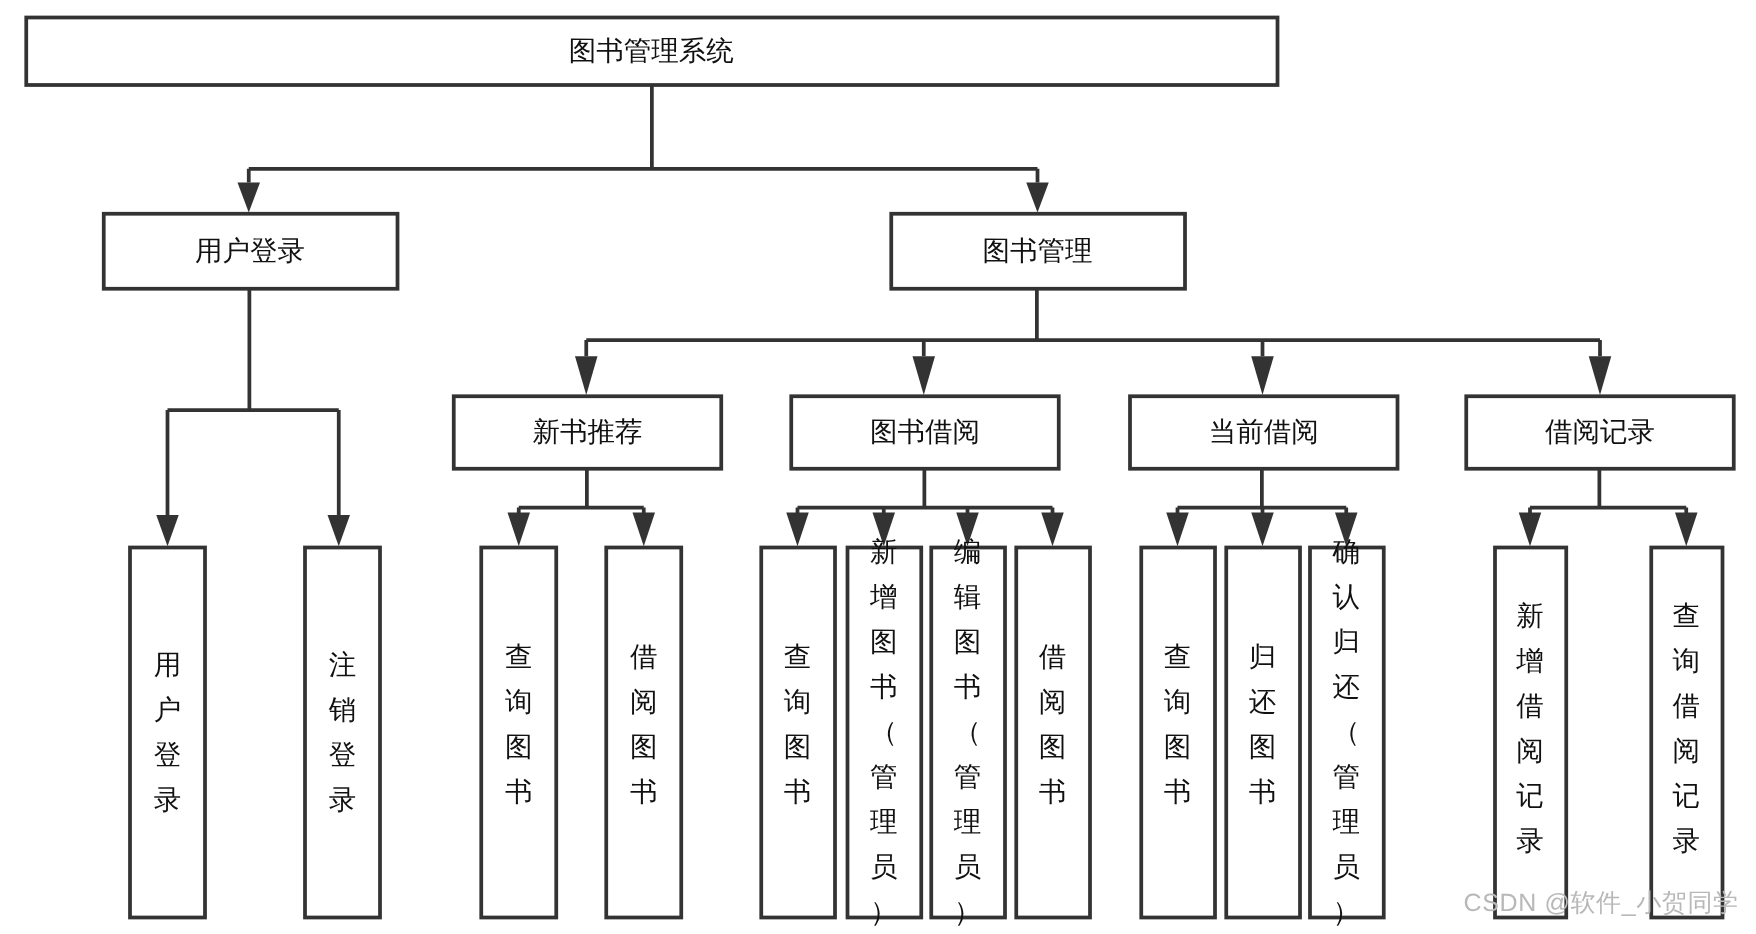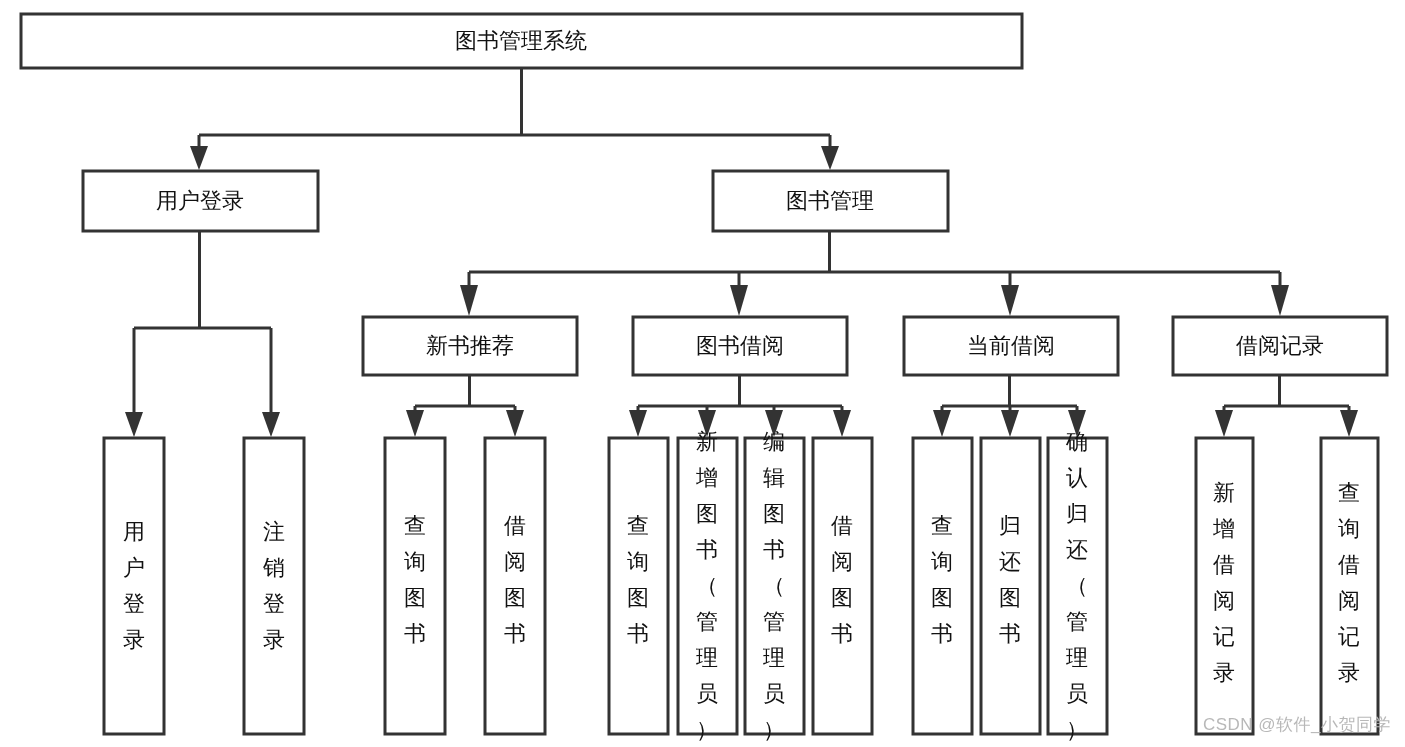--- a/index.html
+++ b/index.html
@@ -52,21 +52,21 @@
     font-family: "Liberation Sans", "DejaVu Sans", sans-serif;
     font-size: 22px;
     fill: #111111;
     text-anchor: middle;
   }
   .watermark {
     position: absolute;
     right: 14px;
     bottom: 6px;
     font-family: "Liberation Sans", "DejaVu Sans", sans-serif;
-    font-size: 17px;
+    font-size: 20px;
     color: #b8b8b8;
     letter-spacing: 0.5px;
     white-space: nowrap;
     pointer-events: none;
     margin-top: 43px;
   }
 </style>
 </head>
 <body>
 

